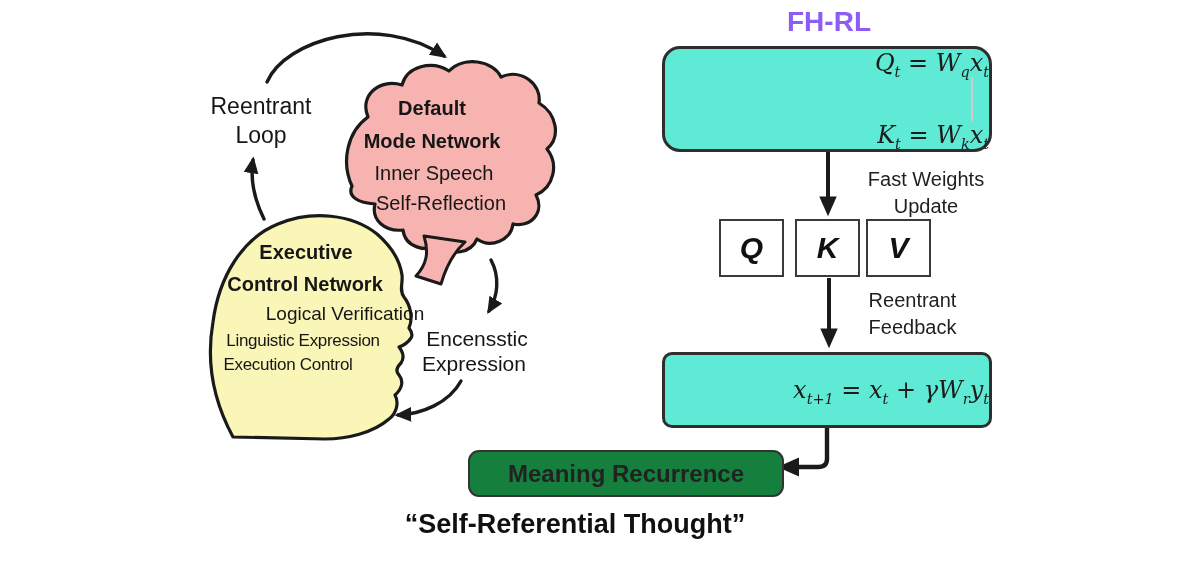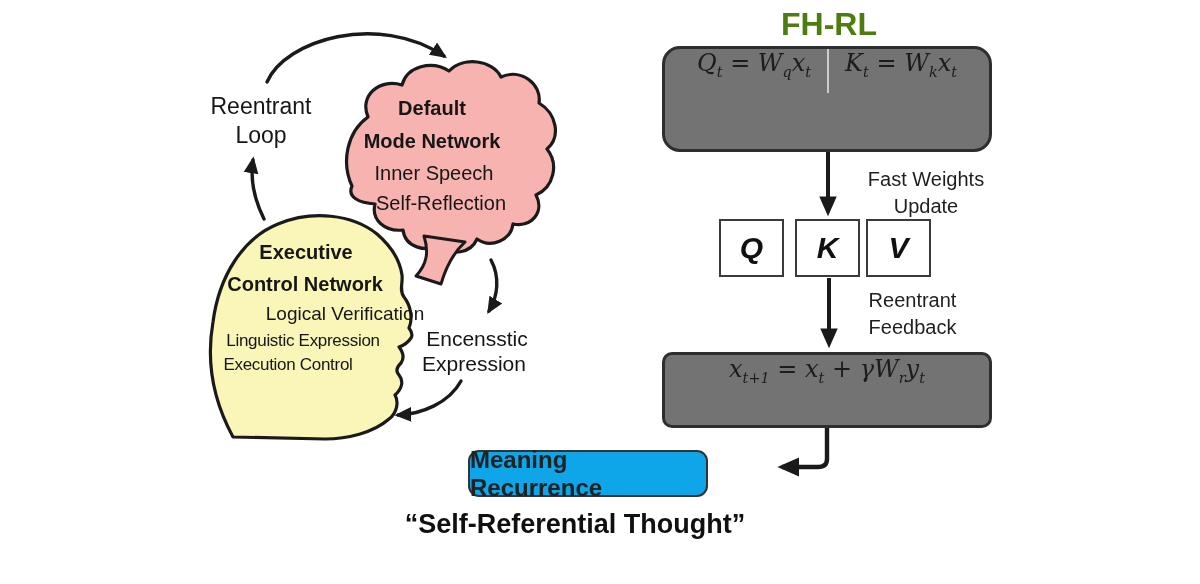--- a/index.html
+++ b/index.html
@@ -8,49 +8,50 @@
     font-family:"Liberation Sans",sans-serif;color:#141414;
   }
   svg.layer{position:absolute;left:0;top:0;width:1200px;height:584px;}
   .lbl{
     position:absolute;transform:translateX(-50%);white-space:nowrap;
     line-height:1.1;text-align:center;color:#161616;
   }
   .b{font-weight:700;}
   .box{
     position:absolute;border:3px solid #2e2e2e;border-radius:18px;
-    display:flex;align-items:flex-start;justify-content:center;background:#737373;
+    display:flex;align-items:flex-end;justify-content:center;background:#5eead4;
     box-sizing:border-box;
+    flex-direction:column;
   }
   .math{
     font-family:"DejaVu Serif",serif;font-style:italic;font-size:24px;color:#1c1c1c;
     white-space:nowrap;
   }
   .math sub{font-size:0.6em;line-height:0;}
   .eq-divider{width:2px;height:44px;background:#cccccc;margin:0 16px;}
   .sq{
     position:absolute;border:2.4px solid #3a3a3a;background:#ffffff;box-sizing:border-box;
     display:flex;align-items:center;justify-content:center;
     font-style:italic;font-weight:700;font-size:30px;color:#111111;
     font-family:"Liberation Sans",sans-serif;
   }
   .annot{position:absolute;text-align:center;font-size:20px;color:#1f1f1f;line-height:1.35;}
   .meaning{
-    position:absolute;left:468px;top:450px;width:240px;height:47px;
-    border:2.6px solid #333333;border-radius:11px;background:#0ea5e9;box-sizing:border-box;
+    position:absolute;left:468px;top:450px;width:316px;height:47px;
+    border:2.6px solid #333333;border-radius:11px;background:#15803d;box-sizing:border-box;
     display:flex;align-items:center;justify-content:center;
     font-size:24px;font-weight:700;color:#222222;
   }
   .caption{
     position:absolute;left:575px;top:509px;transform:translateX(-50%);
     font-size:27px;font-weight:700;color:#101010;white-space:nowrap;
   }
   .title{
     position:absolute;left:829px;top:6px;transform:translateX(-50%);
-    font-size:32px;font-weight:700;color:#4d7c0f;white-space:nowrap;
+    font-size:28px;font-weight:700;color:#8b5cf6;white-space:nowrap;
   }
 </style>
 </head>
 <body>
 
 <div class="stage">
 
   <svg class="layer" viewBox="0 0 1200 584">
     <defs>
       <marker id="ah" viewBox="0 0 10 10" refX="7.5" refY="5" markerWidth="5.2" markerHeight="5.2" orient="auto-start-reverse">

